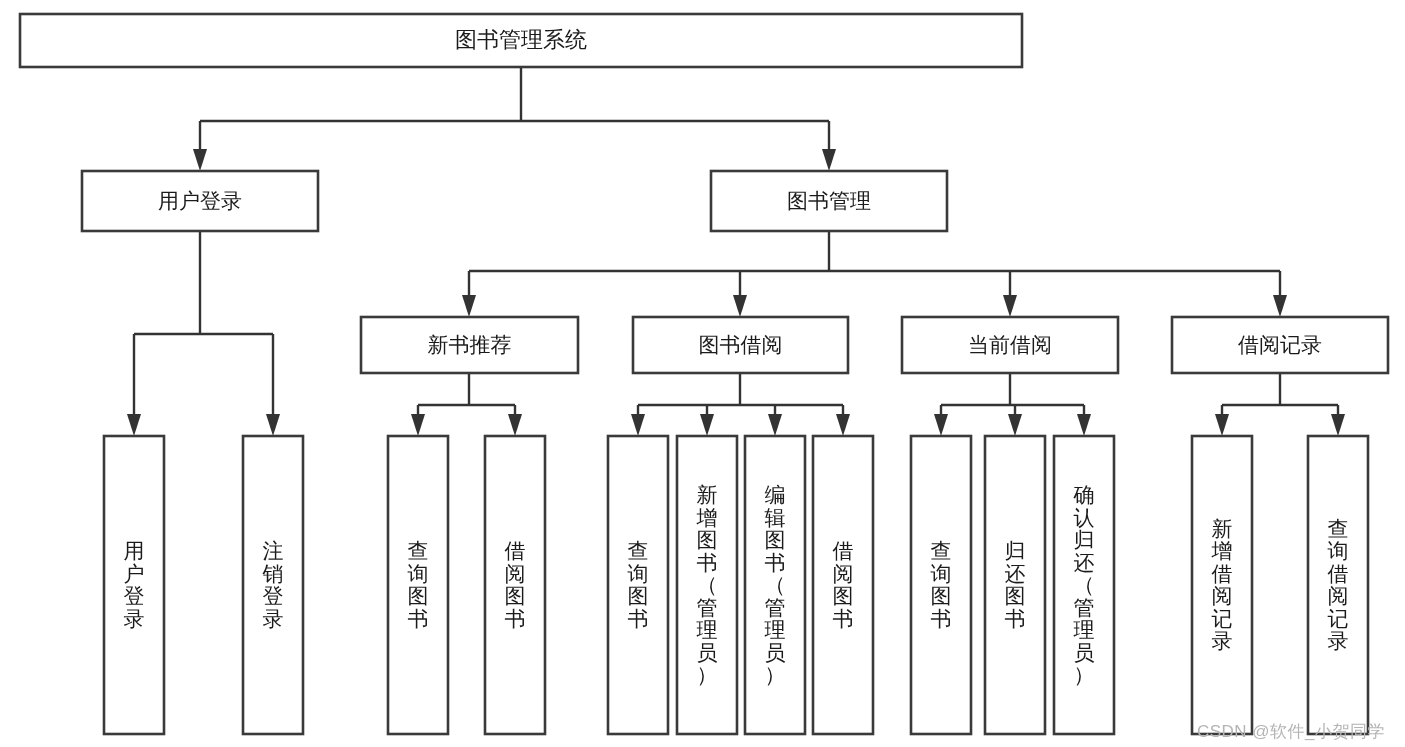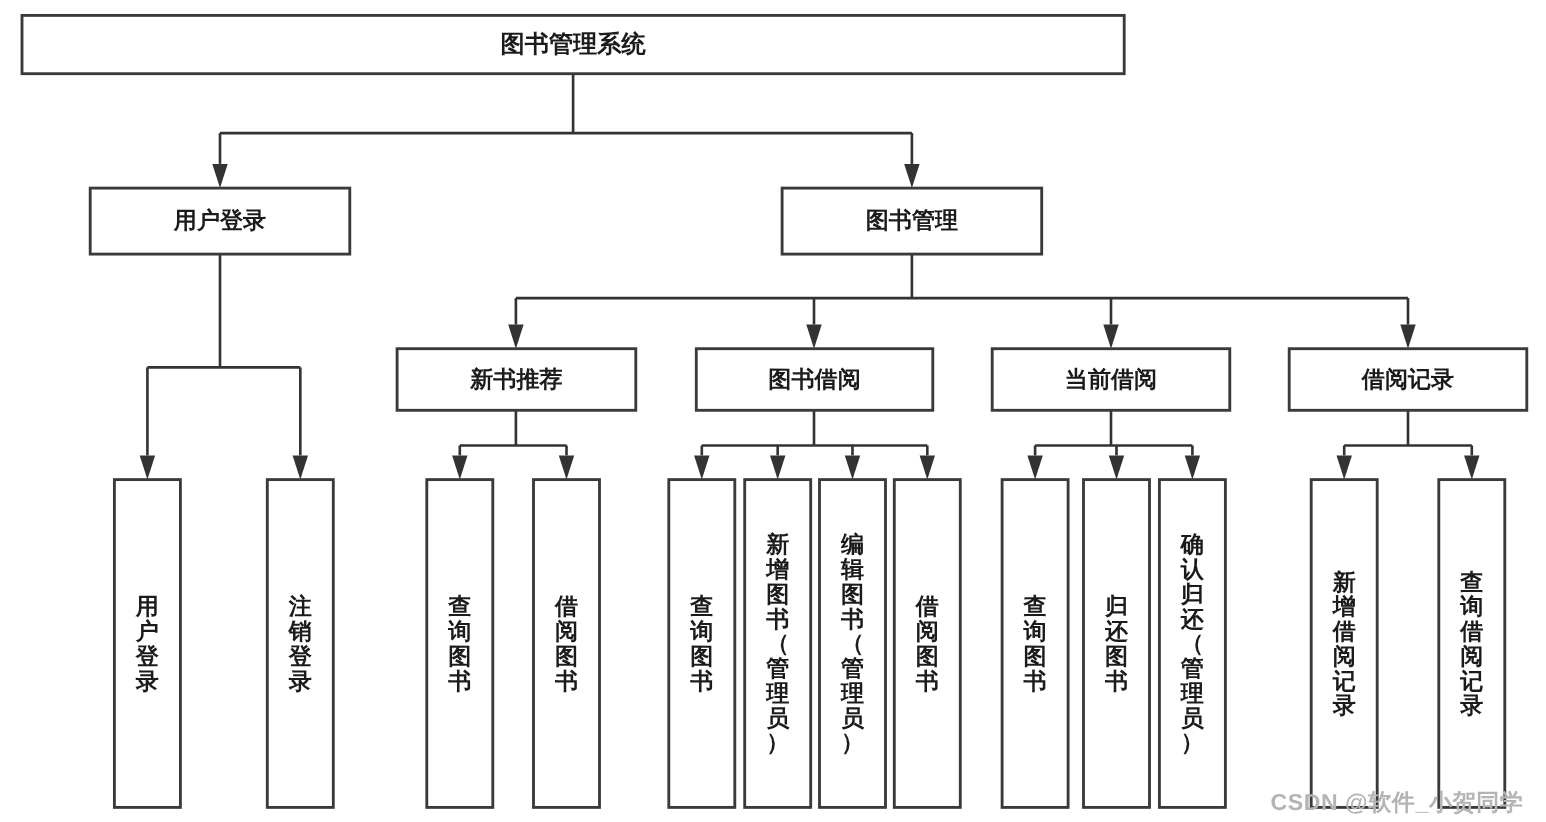--- a/index.html
+++ b/index.html
@@ -13,21 +13,20 @@
     font-family: "Liberation Sans", sans-serif;
     overflow: hidden;
     position: relative;
   }
   #diagram-root {
     position: absolute;
     left: 0;
     top: 0;
     width: 1395px;
     height: 747px;
-    font-weight: bold;
   }
   svg.diagram {
     display: block;
     width: 1405px;
     height: 747px;
     background: #ffffff;
   }
   .node-box {
     fill: #ffffff;
     stroke: #3a3a3a;
@@ -62,21 +61,21 @@
   }
   .arrow-head {
     fill: #333333;
     stroke: none;
   }
   .watermark {
     position: absolute;
     right: 10px;
     bottom: 4px;
     font-family: "Liberation Sans", sans-serif;
-    font-size: 21px;
+    font-size: 17px;
     color: #b4b4b4;
     letter-spacing: 0.5px;
     white-space: nowrap;
     user-select: none;
     text-align: right;
   }
 </style>
 </head>
 <body>
 

